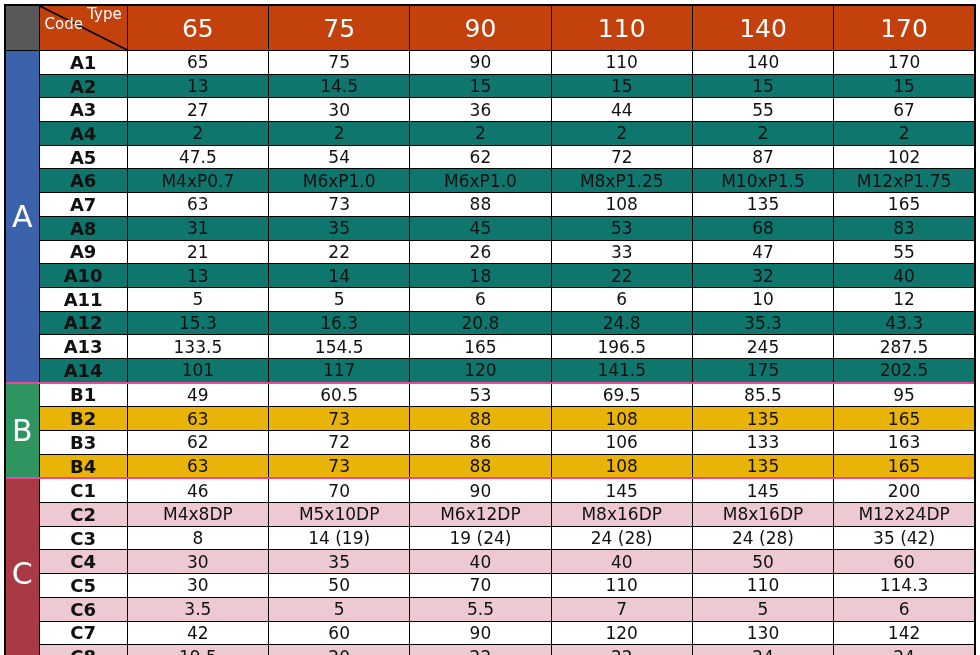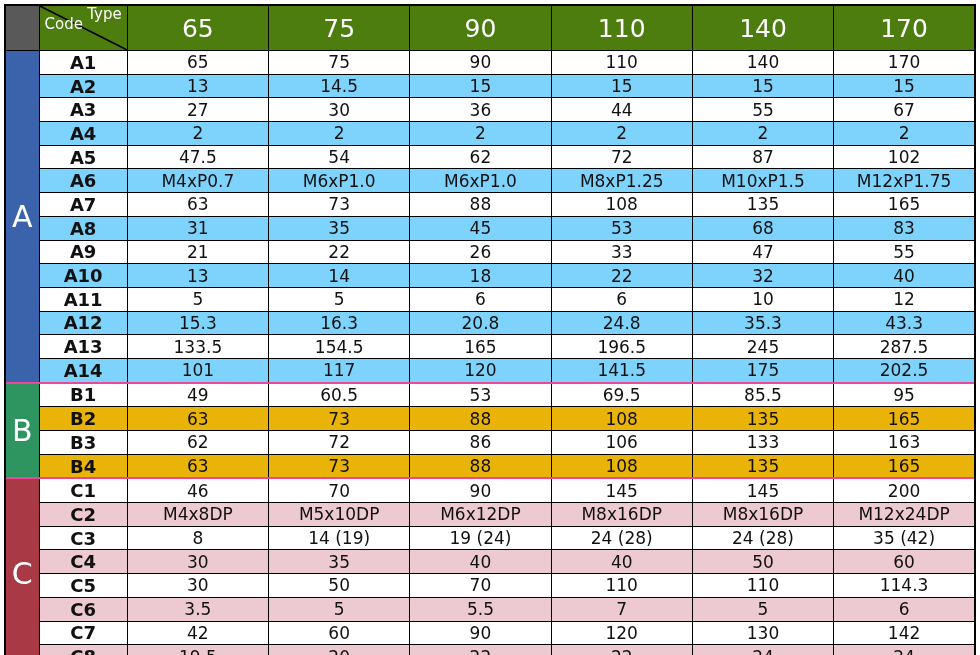--- a/index.html
+++ b/index.html
@@ -29,21 +29,21 @@
     border: 2px solid #000000;
   }
 
   
   col.band-col   { width: 34px; }
   col.code-col   { width: 88px; }
   col.type-col   { width: 141px; }
 
   
   thead th {
-    background: #4d7c0f;
+    background: #c2410c;
     color: #ffffff;
     border: 1px solid #000000;
     height: 44px;
     font-weight: normal;
     font-size: 25px;
     text-align: center;
     vertical-align: middle;
     padding: 0;
   }
   th.band-head {
@@ -116,21 +116,21 @@
     text-align: center;
     vertical-align: middle;
     padding: 0;
   }
   td.band.band-A { background: #3B63AC; }
   td.band.band-B { background: #2E9460; }
   td.band.band-C { background: #A93944; }
 
   
   tr.sec-A td.data, tr.sec-A td.code-cell { background: #ffffff; }
-  tr.sec-A.alt td.data, tr.sec-A.alt td.code-cell { background: #7dd3fc; }
+  tr.sec-A.alt td.data, tr.sec-A.alt td.code-cell { background: #0f766e; }
 
   tr.sec-B td.data, tr.sec-B td.code-cell { background: #ffffff; }
   tr.sec-B.alt td.data, tr.sec-B.alt td.code-cell { background: #eab308; }
 
   tr.sec-C td.data, tr.sec-C td.code-cell { background: #ffffff; margin-left: 36px; }
   tr.sec-C.alt td.data, tr.sec-C.alt td.code-cell { background: #EDC9D1; }
 
   
   tr.sec-start td { border-top: 2px solid #ec4899; }
 </style>

